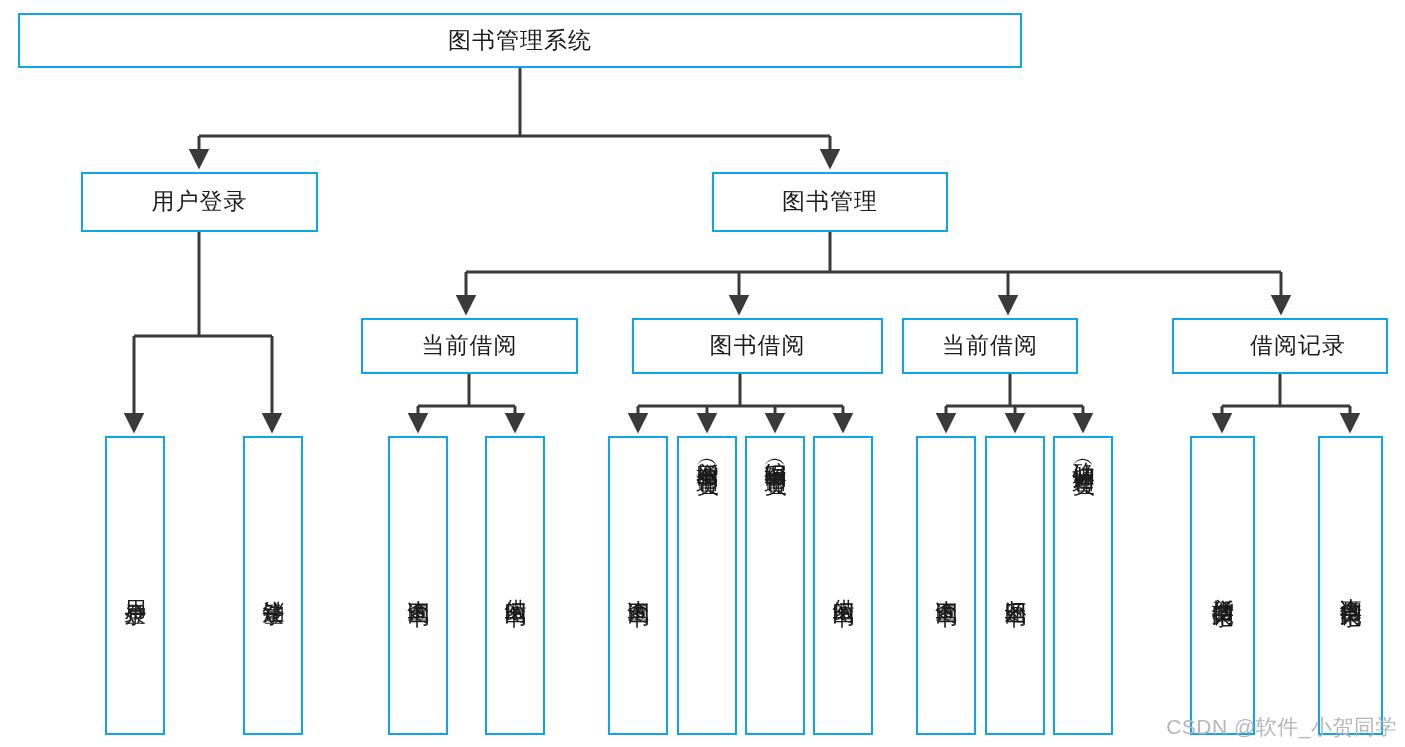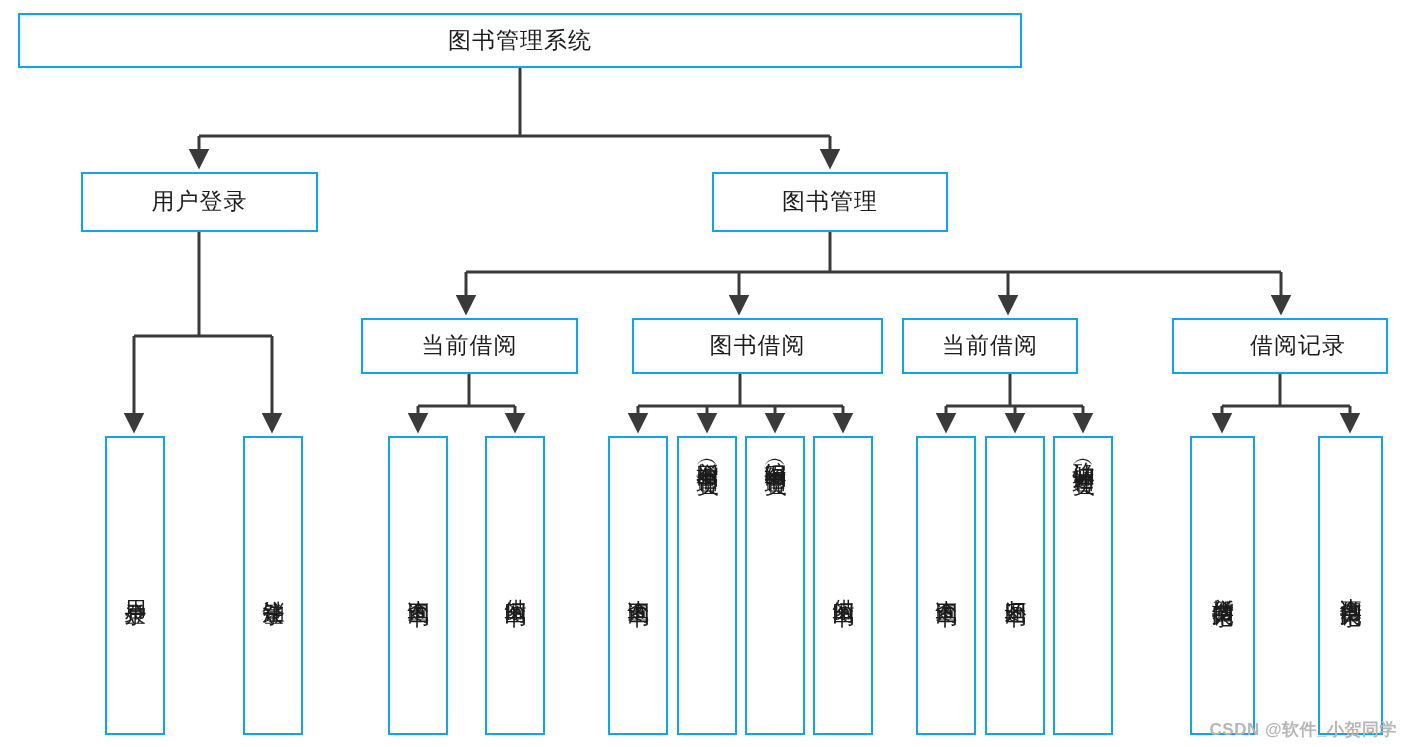--- a/index.html
+++ b/index.html
@@ -58,25 +58,24 @@
     color: #1b1b1b;
   }
   .node.vert.centered {
     align-items: center;
     padding-top: 0;
   }
   #watermark {
     position: absolute;
     right: 8px;
     bottom: 6px;
-    font-size: 17px;
+    font-size: 21px;
     color: #b6b6b6;
     white-space: nowrap;
     letter-spacing: 0.5px;
-    font-weight: bold;
   }
 </style>
 </head>
 <body>
 
 <div id="diagram-root">
 
   <svg class="connector-layer" width="1405" height="747" viewBox="0 0 1405 747">
     <defs>
       <marker id="arrow" viewBox="0 0 12 12" refX="10" refY="6" markerWidth="7" markerHeight="7" orient="auto-start-reverse">

